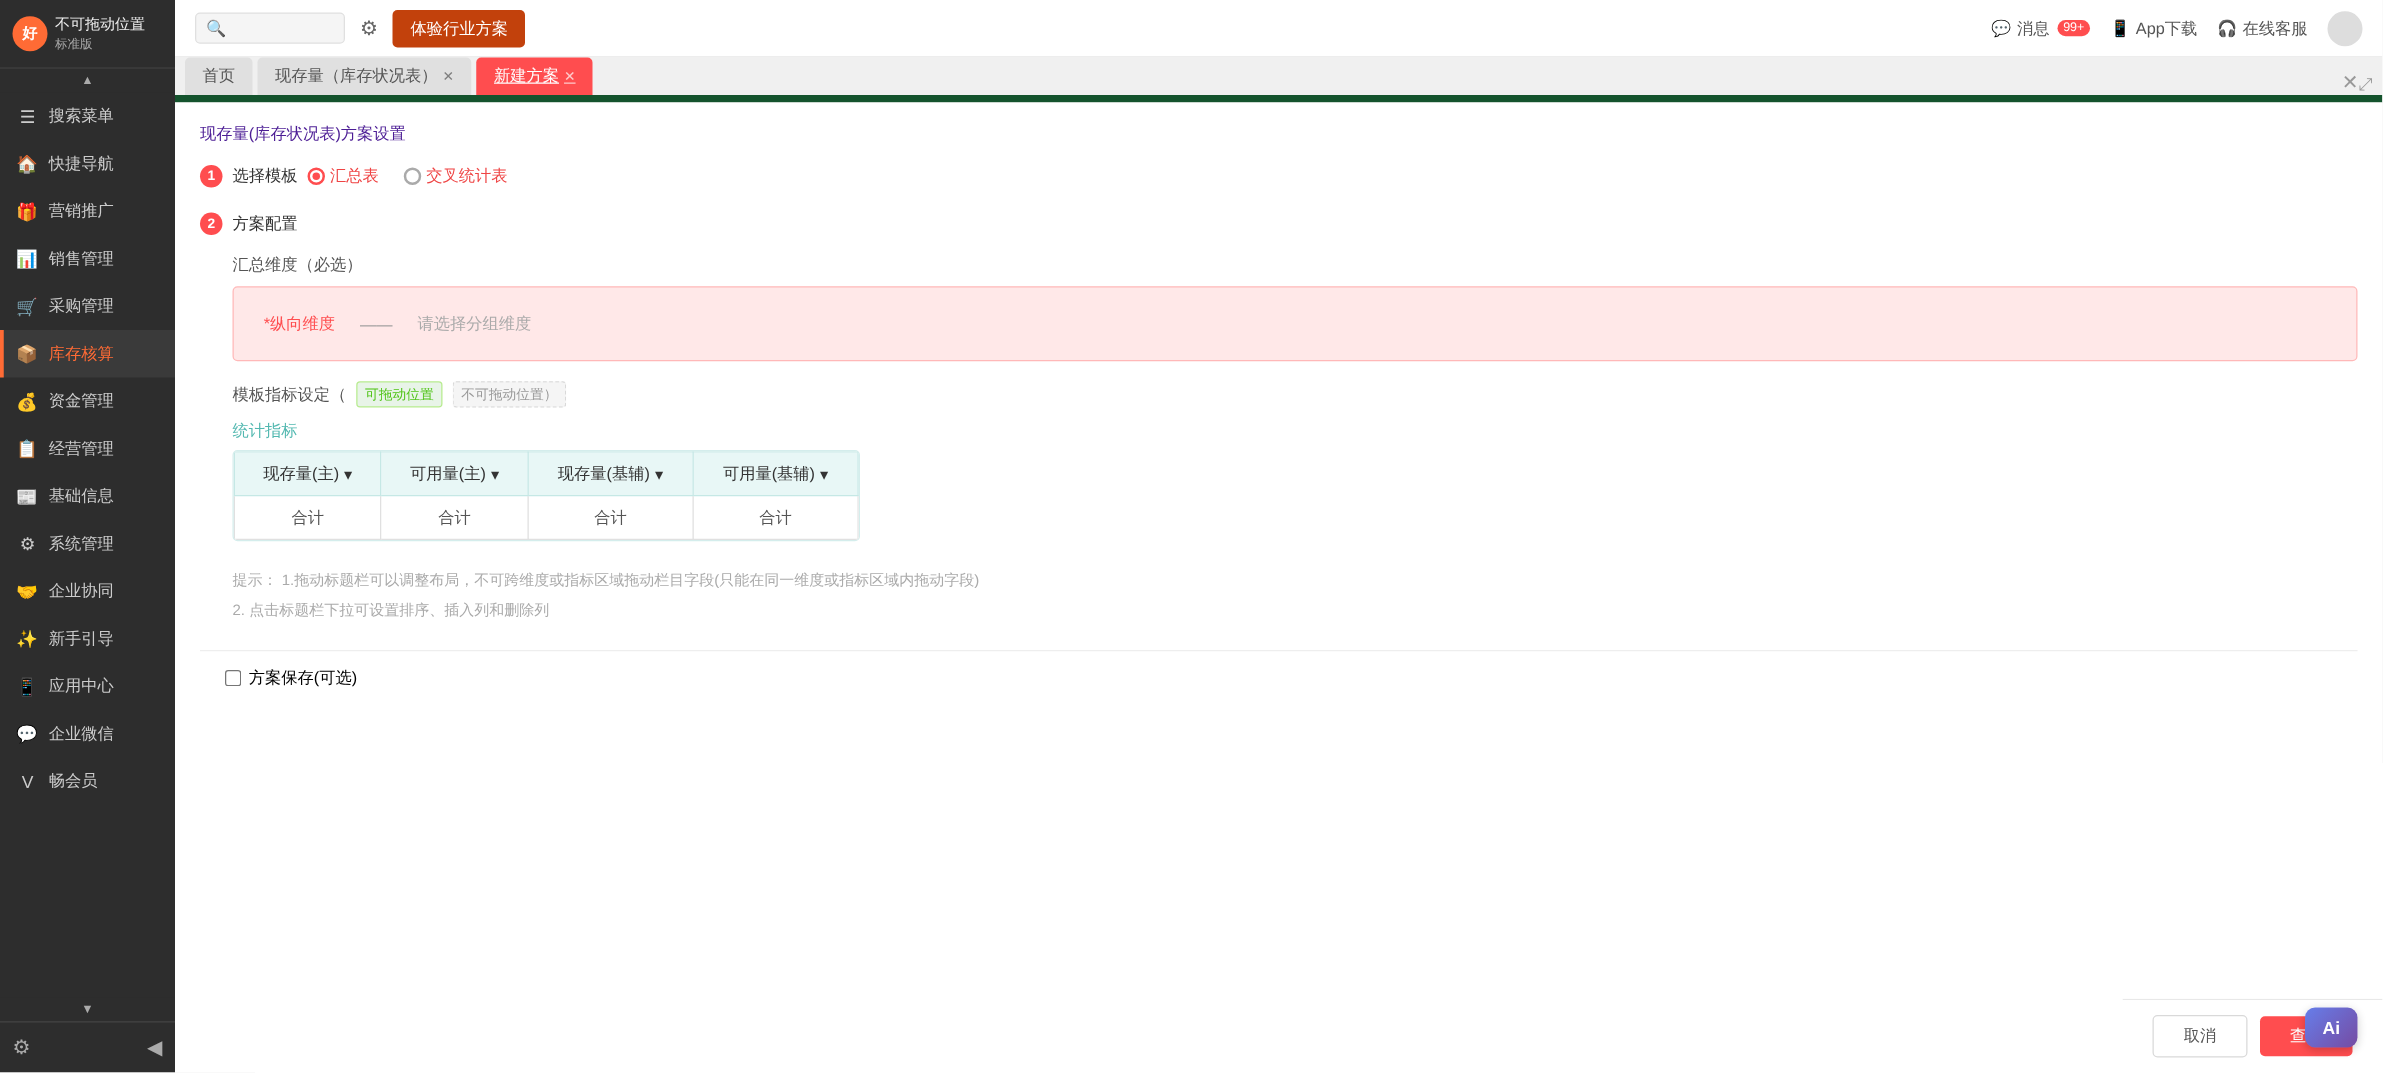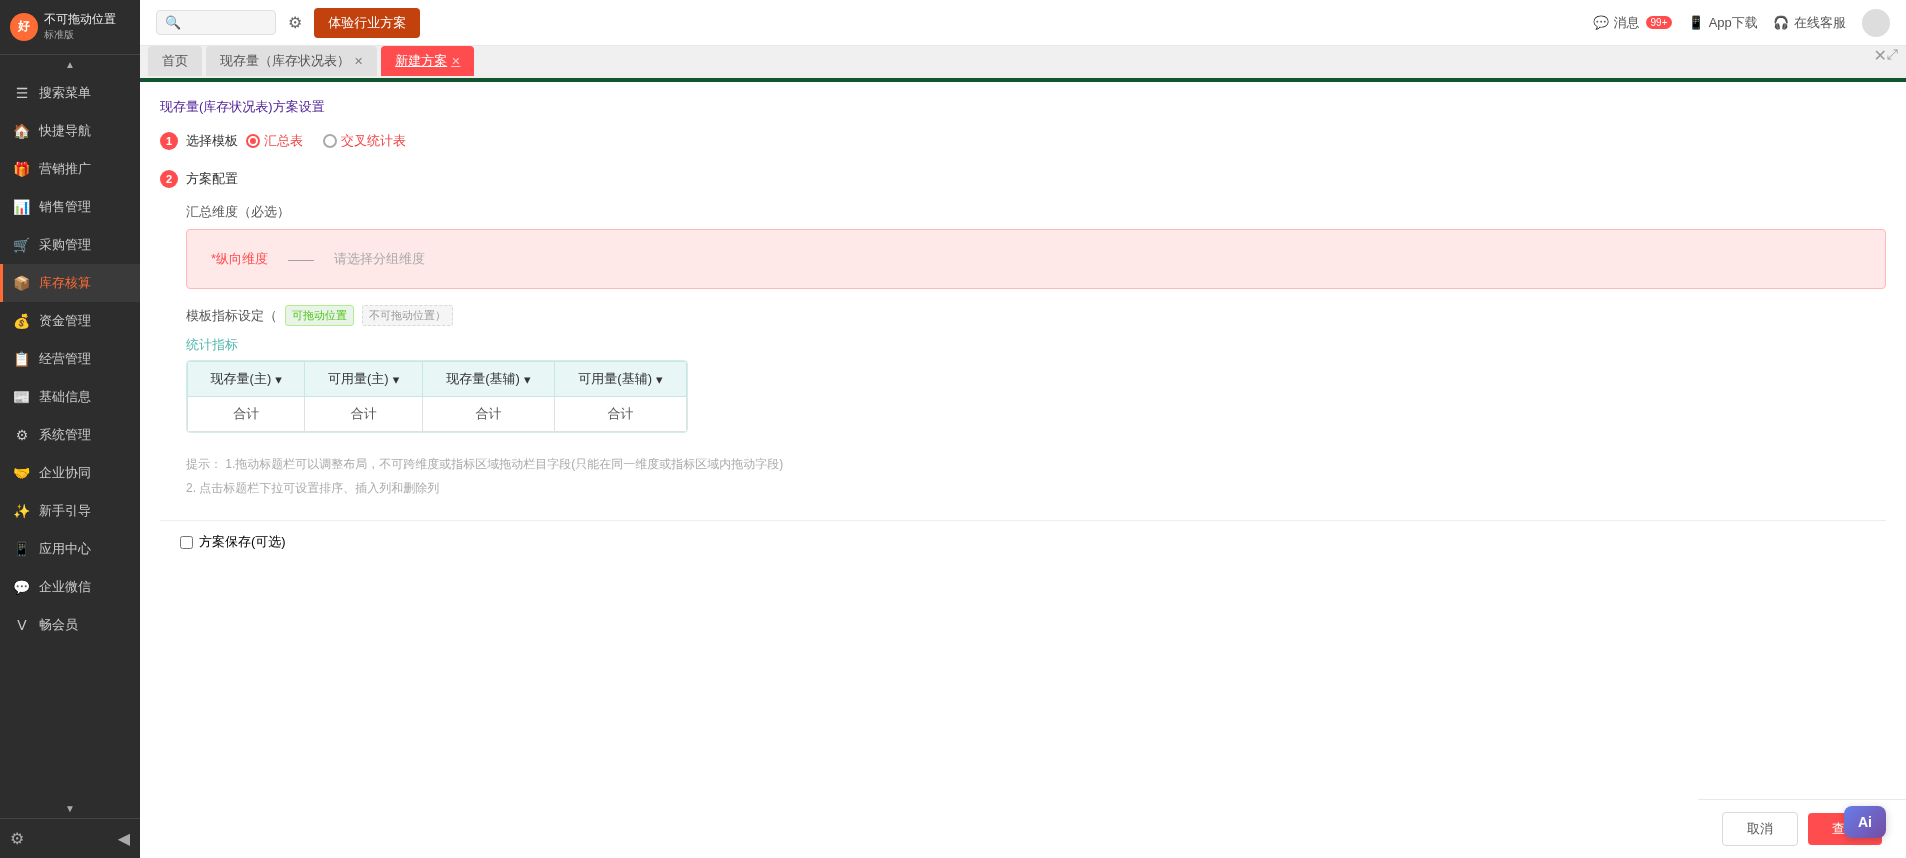--- a/index.html
+++ b/index.html
@@ -108,24 +108,24 @@
       cursor: pointer;
     }
     .avatar {
       width: 28px; height: 28px;
       background: #ddd; border-radius: 50%;
     }
 
     
     .tabs-bar {
       background: #f0f0f0;
-      display: flex; align-items: flex-start;
+      display: flex; align-items: flex-end;
       height: 36px; padding: 0 8px;
       flex-shrink: 0;
-      border-bottom: 4px solid #14532d;
+      border-bottom: 6px solid #14532d;
     }
     .tab-item {
       display: flex; align-items: center; gap: 4px;
       padding: 6px 14px;
       cursor: pointer;
       color: #555;
       font-size: 13px;
       border-radius: 4px 4px 0 0;
       background: #e0e0e0;
       margin-right: 4px;

